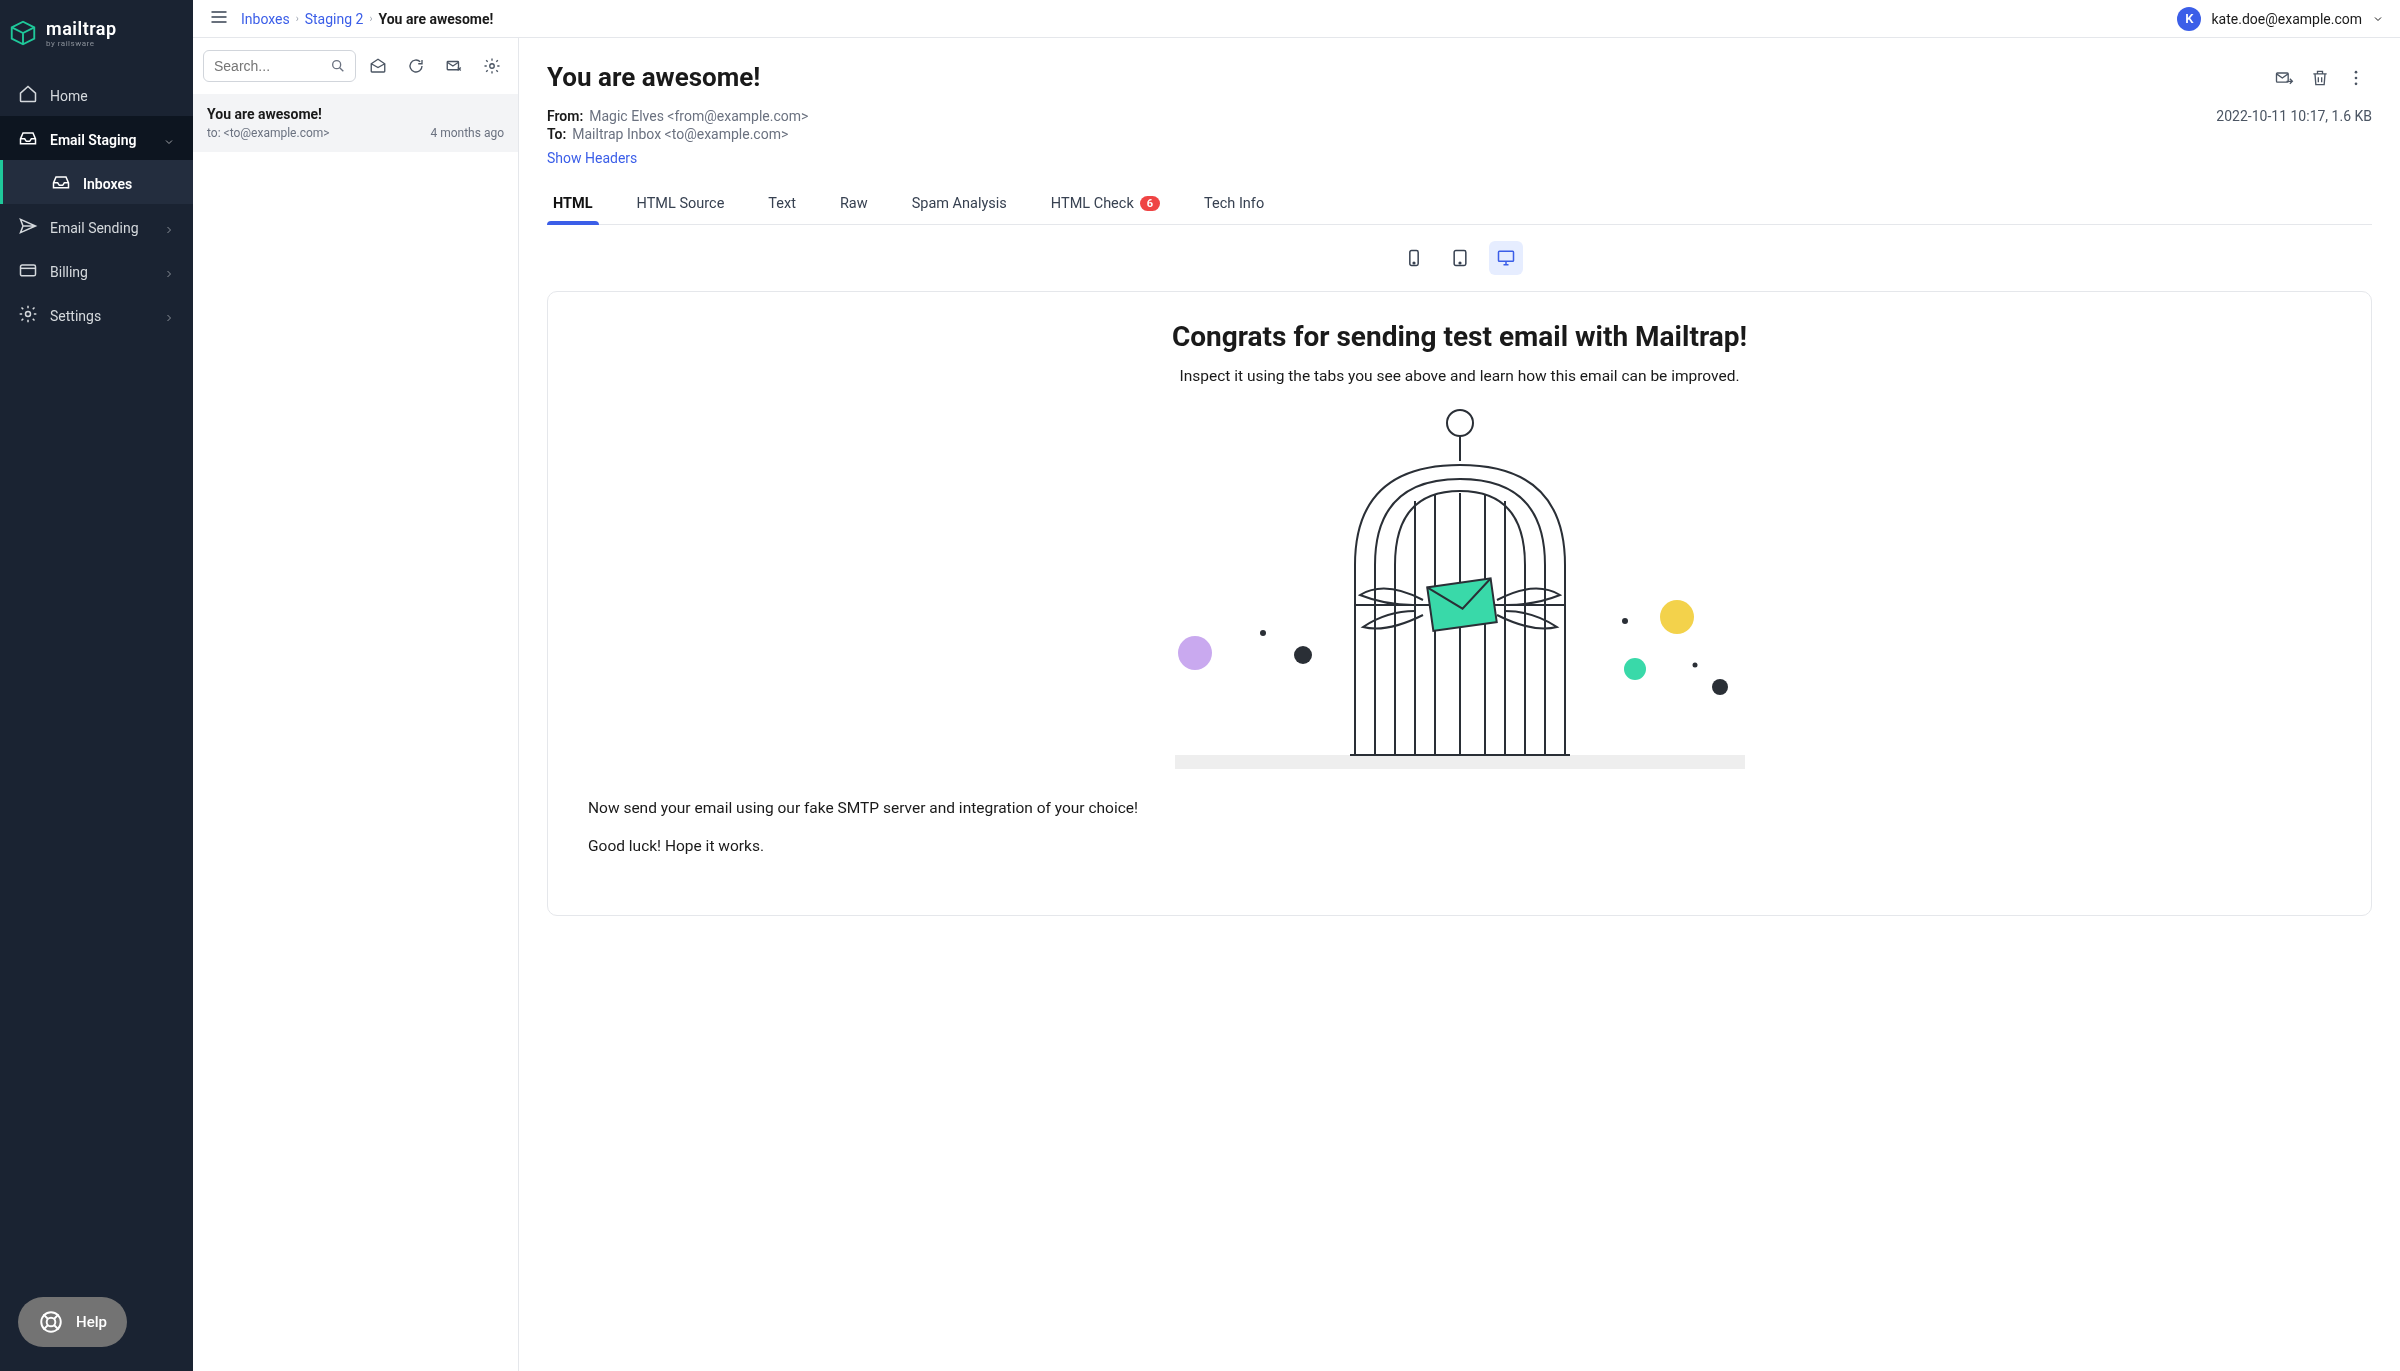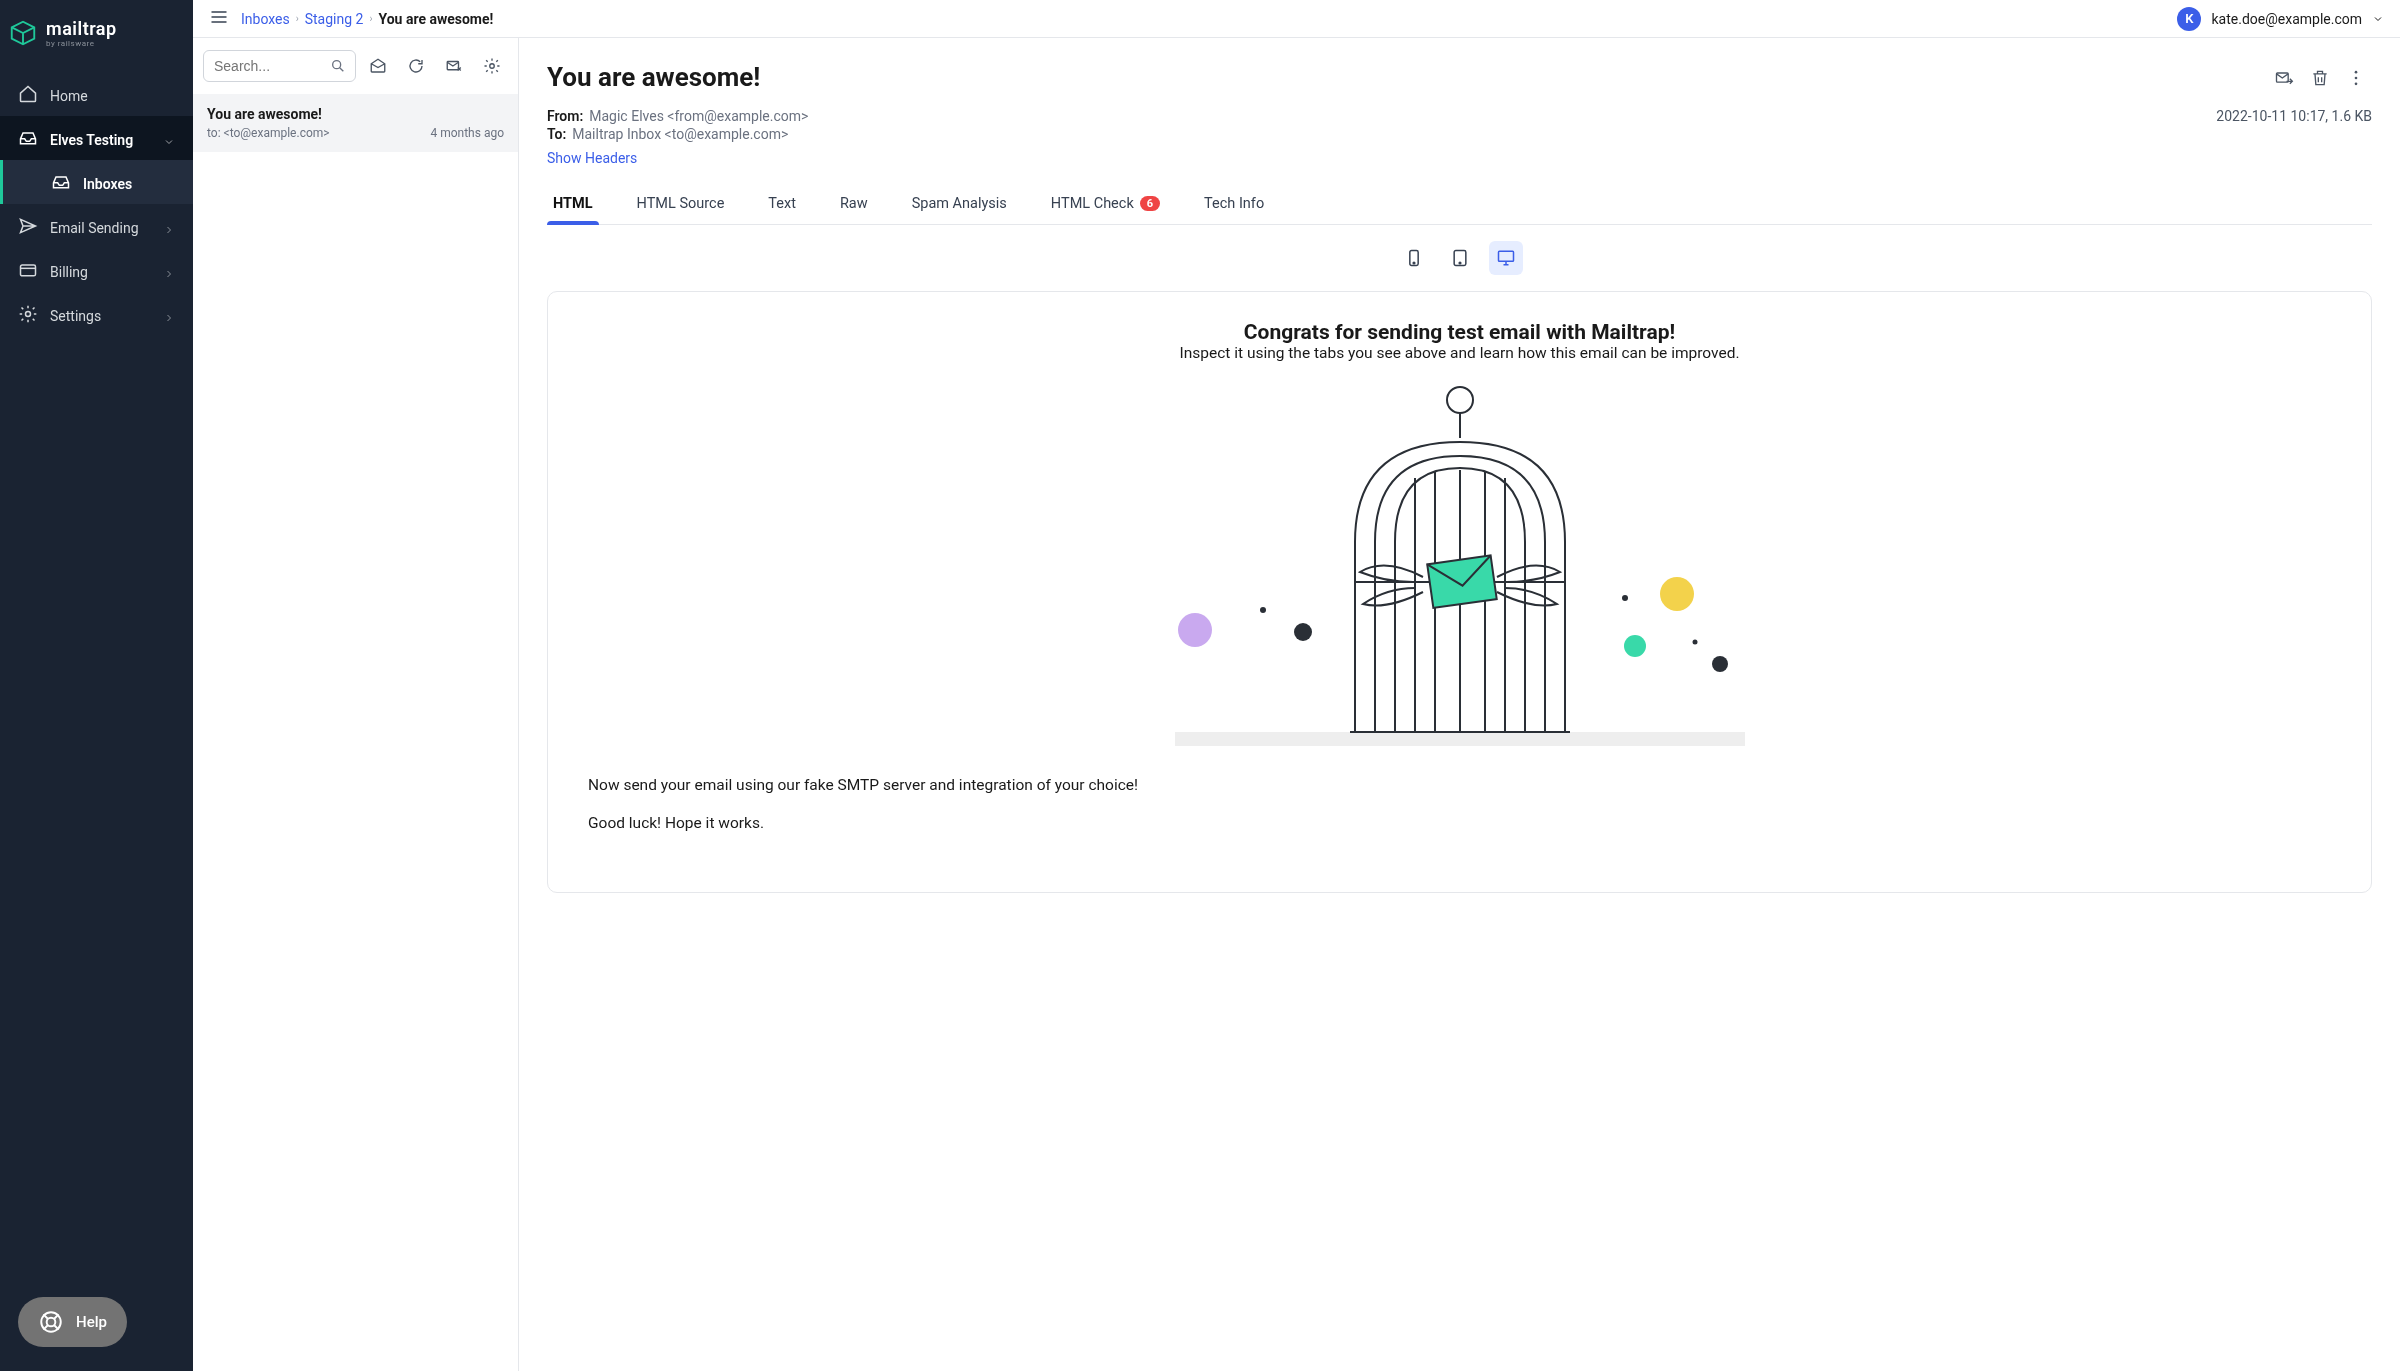--- a/index.html
+++ b/index.html
@@ -72,21 +72,21 @@
     .tab.active { font-weight: 700; color: #111; }
     .tab.active::after { content: ""; position: absolute; left: 0; right: 0; bottom: -1px; height: 4px; background: #3b5ee8; border-radius: 4px 4px 0 0; }
     .badge { background: #ef4444; color: #fff; font-size: 11px; font-weight: 700; border-radius: 10px; padding: 1px 7px; }
     
     .viewport-switch { display: flex; justify-content: center; gap: 12px; padding: 16px 0; }
     .vs-btn { width: 34px; height: 34px; border-radius: 6px; display: flex; align-items: center; justify-content: center; cursor: pointer; color: #374151; }
     .vs-btn.active { background: #e6edff; color: #3b5ee8; }
     .vs-btn svg { width: 20px; height: 20px; }
     
     .preview { border: 1px solid #e5e7eb; border-radius: 10px; padding: 28px 40px 40px; }
-    .preview-h { font-size: 21px; font-weight: 700; text-align: center; }
+    .preview-h { font-size: 28px; font-weight: 700; text-align: center; margin-bottom: 14px; }
     .preview-p { font-size: 15.5px; text-align: center; margin-bottom: 20px; }
     .preview-body .left { text-align: left; }
     .illus-wrap { display: flex; justify-content: center; margin: 10px 0 24px; }
   </style>
 </head>
 <body>
 
 <div class="app">
 
   <aside class="sidebar">
@@ -106,21 +106,21 @@
       <div class="nav-item">
         <svg viewBox="0 0 24 24" fill="none" stroke="currentColor" stroke-width="1.8">
             <path d="M3 11 L12 3 L21 11 V20 a1 1 0 0 1 -1 1 H4 a1 1 0 0 1 -1 -1 Z"></path>
           </svg>
         <span>Home</span>
       </div>
       <div class="nav-item active">
         <svg viewBox="0 0 24 24" fill="none" stroke="currentColor" stroke-width="1.8">
             <path d="M3 13 L6 6 H18 L21 13 V19 H3 Z M3 13 H8 L10 16 H14 L16 13 H21"></path>
           </svg>
-        <span>Elves Testing</span>
+        <span>Email Staging</span>
         <svg class="chev" viewBox="0 0 24 24" fill="none" stroke="currentColor" stroke-width="2">
             <path d="M6 9 L12 15 L18 9"></path>
           </svg>
       </div>
       <div class="nav-item sub">
         <svg viewBox="0 0 24 24" fill="none" stroke="currentColor" stroke-width="1.8">
             <path d="M3 13 L6 6 H18 L21 13 V19 H3 Z M3 13 H8 L10 16 H14 L16 13 H21"></path>
           </svg>
         <span>Inboxes</span>
       </div>

